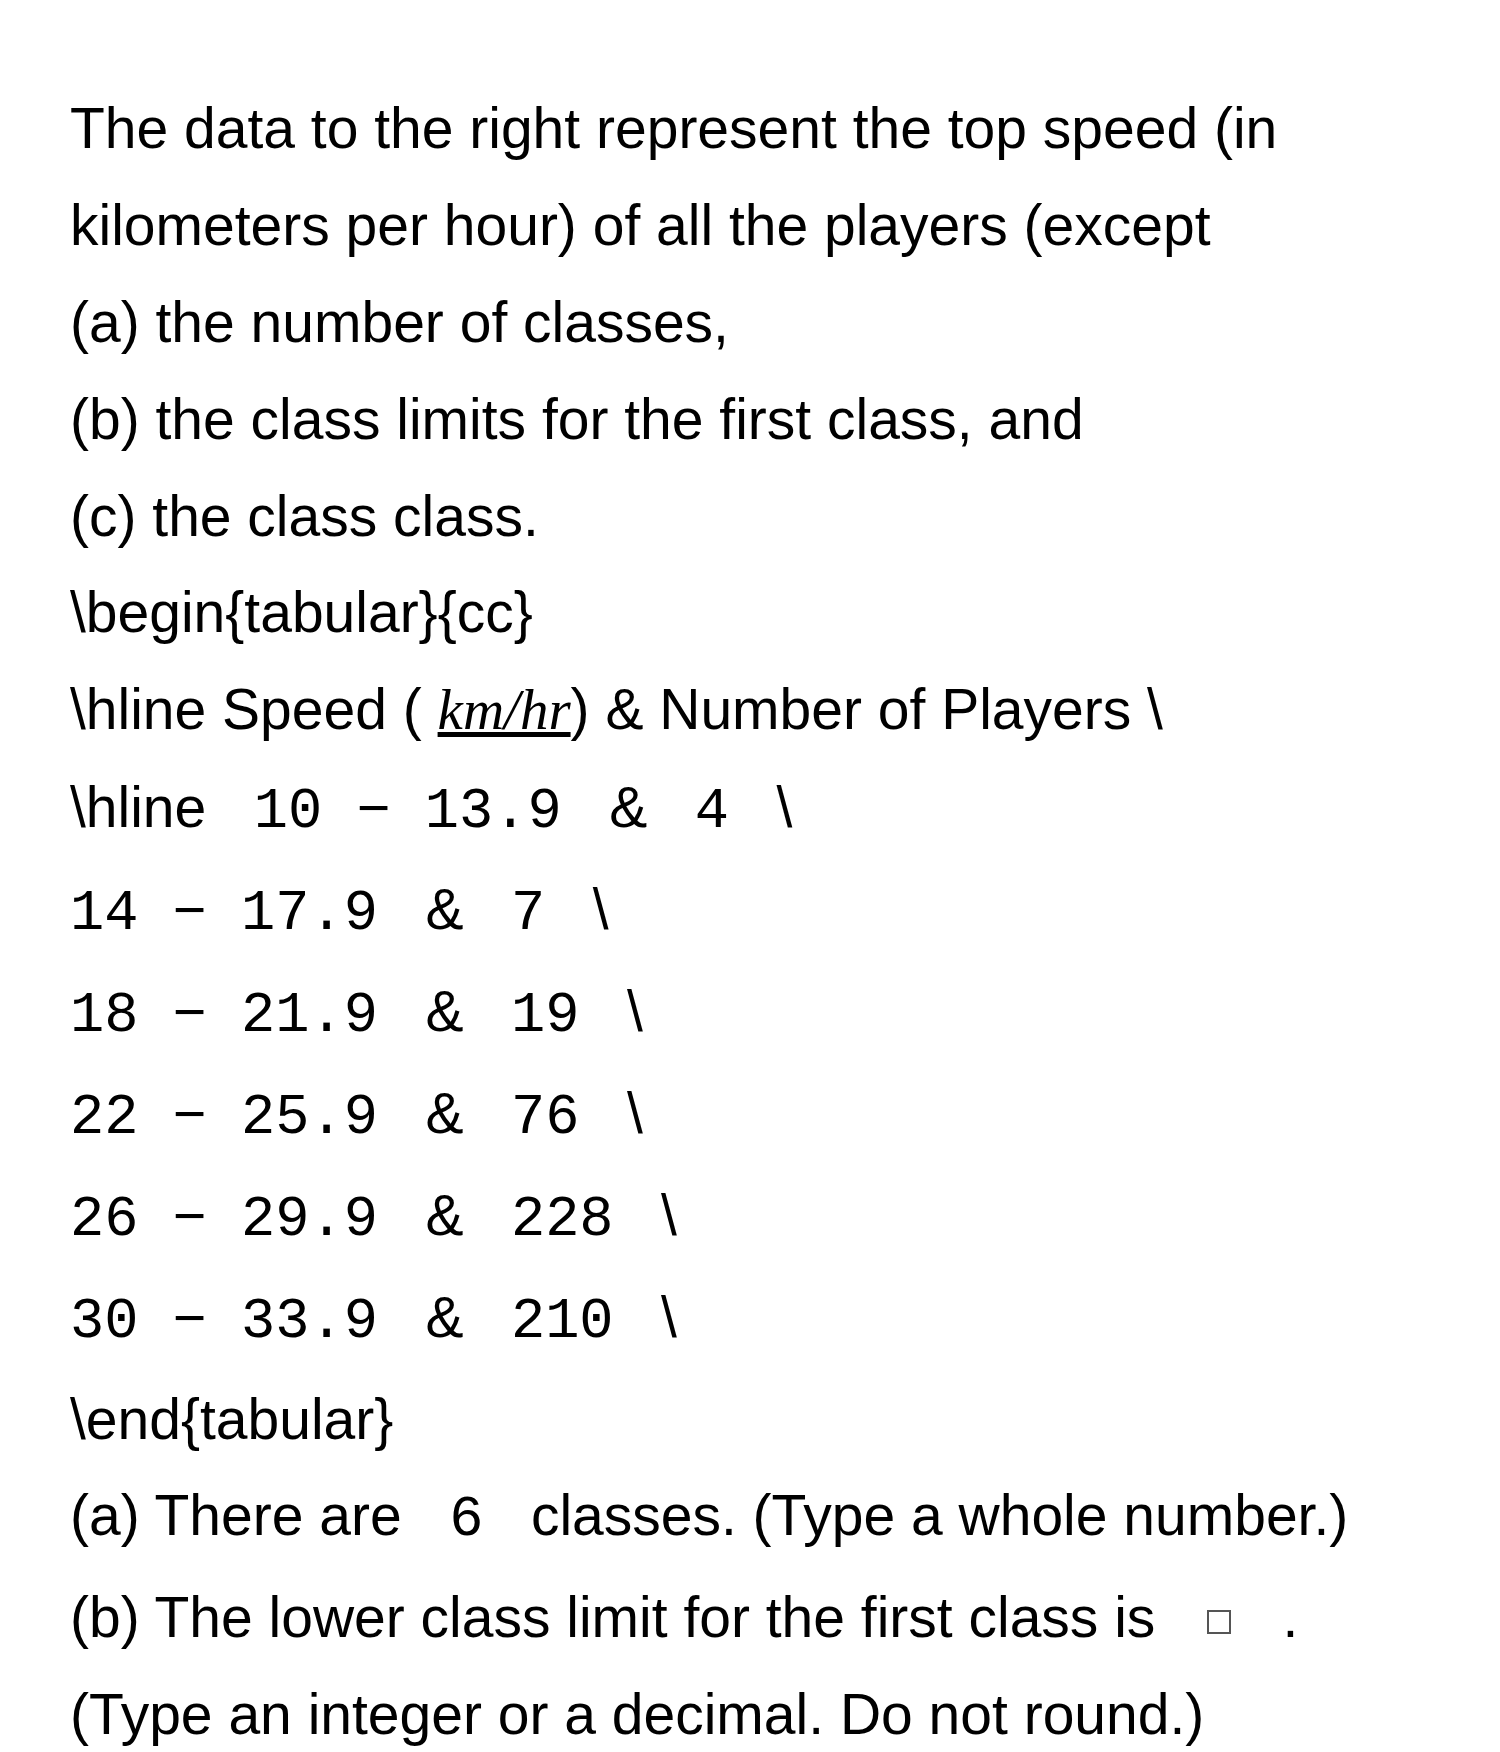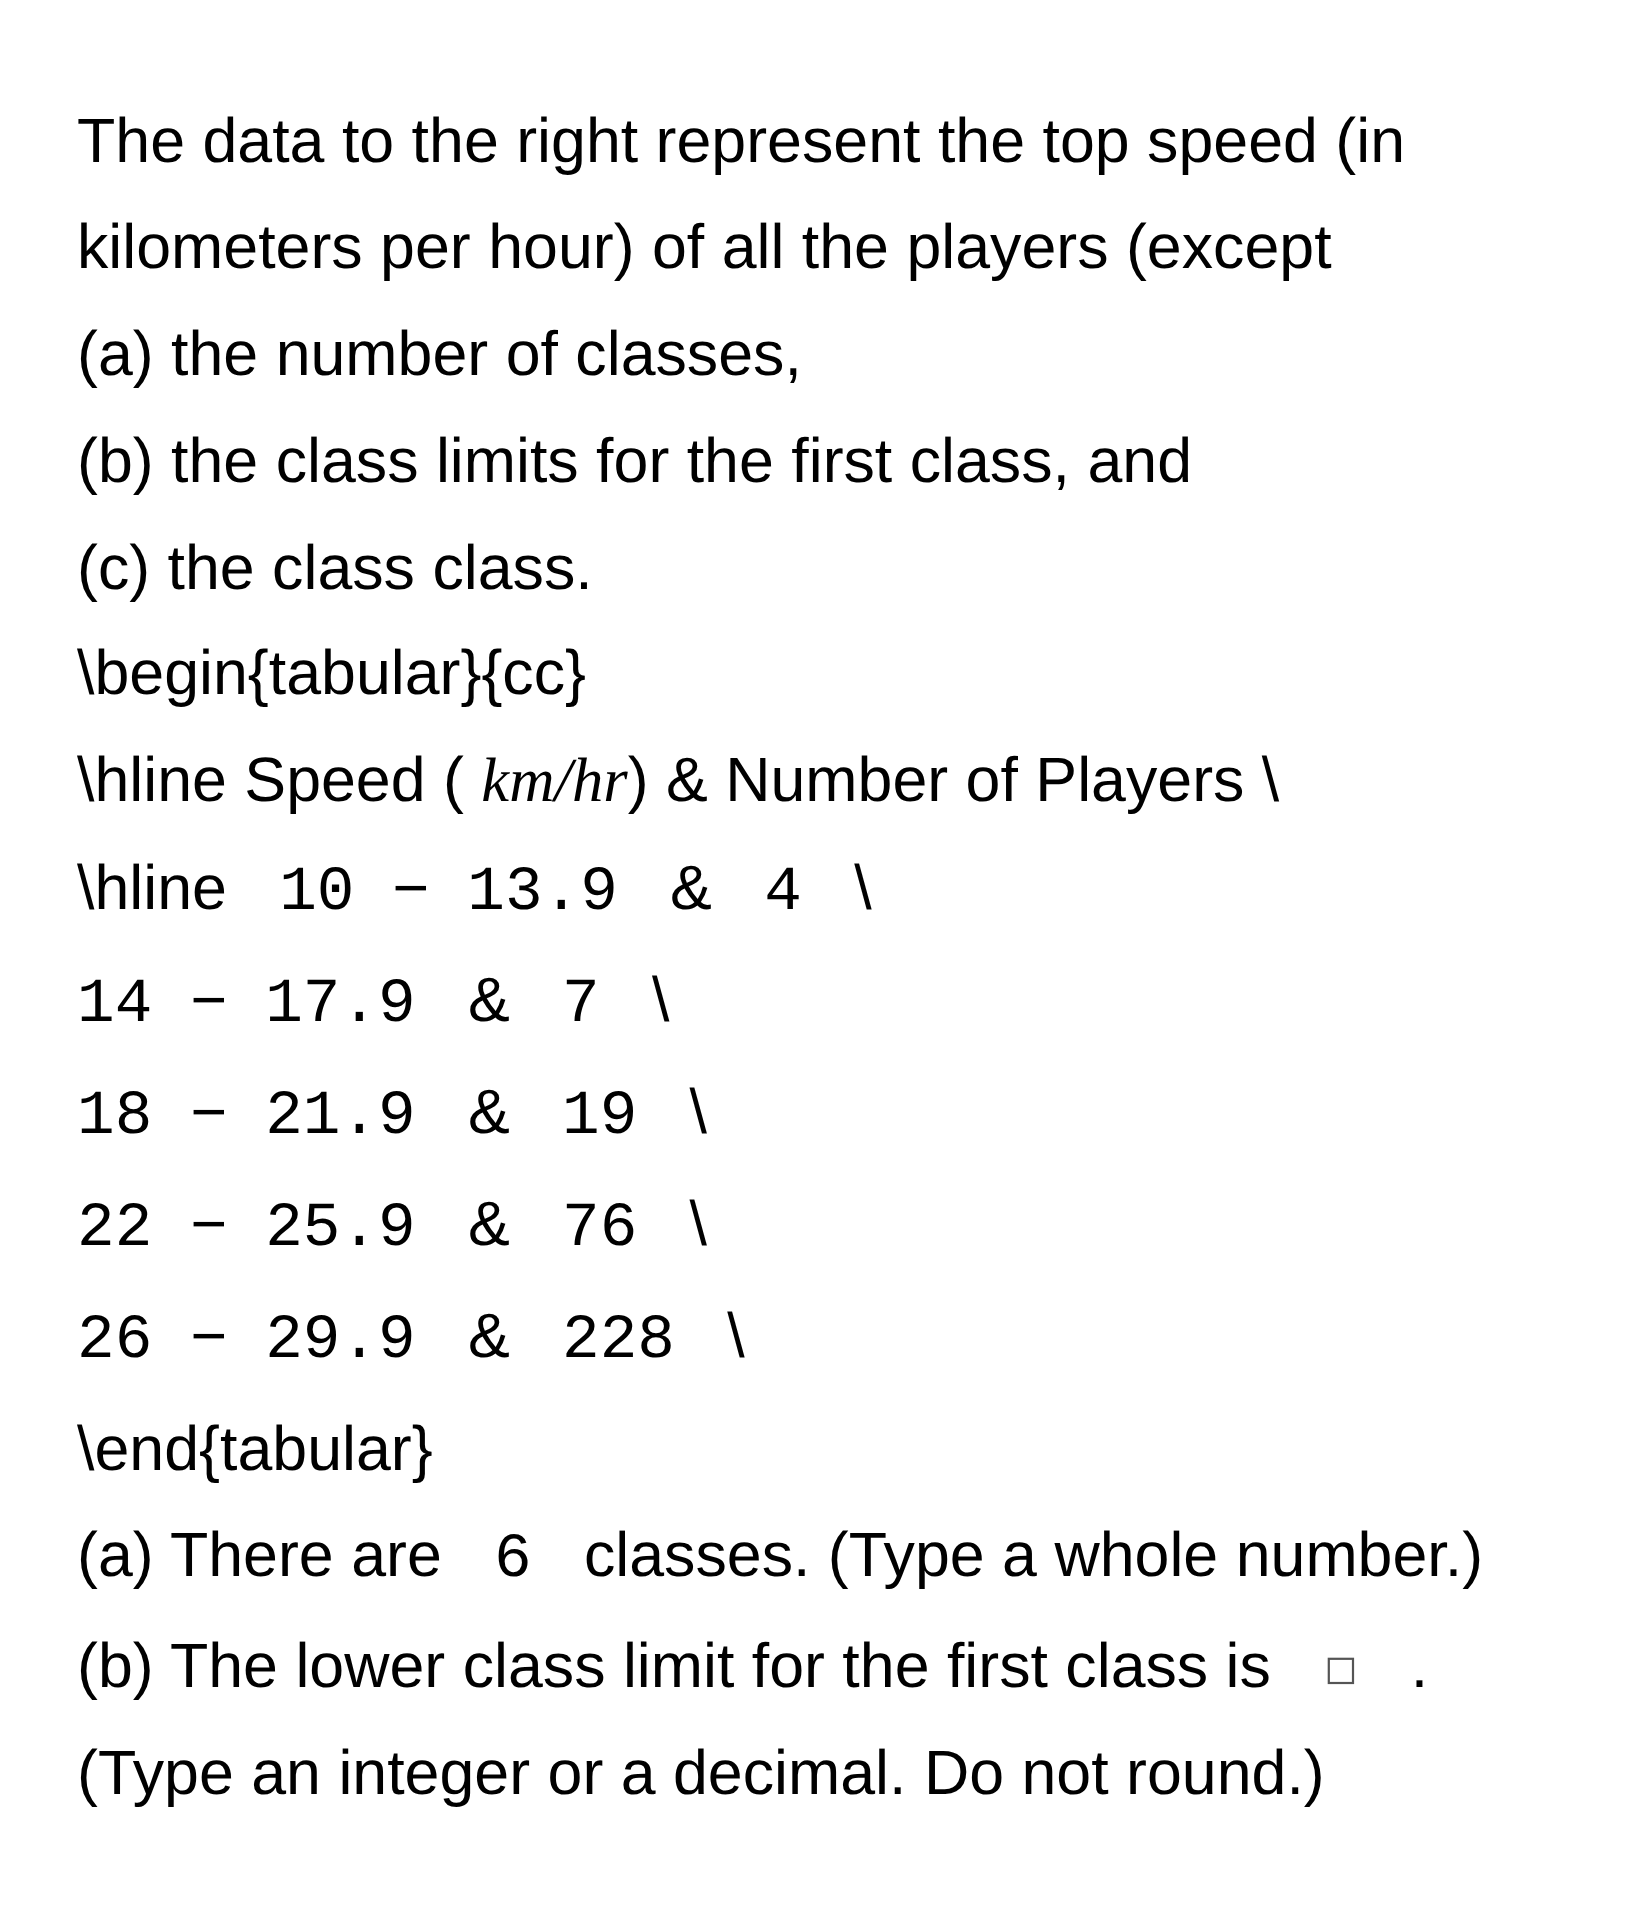--- a/index.html
+++ b/index.html
@@ -18,20 +18,21 @@
   .content {
     font-size: 57px;
     line-height: 1.7;
   }
   .line {
     margin-bottom: 0;
   }
   .math-serif {
     font-family: "Times New Roman", Georgia, serif;
     font-style: italic;
+    text-decoration: underline;
   }
   .math-num {
     font-family: Liberation Mono, monospace;
   }
   .blank-box {
     display: inline-block;
     width: 24px;
     height: 24px;
     border: 2px solid #555;
     vertical-align: middle;
@@ -102,20 +103,29 @@
   <div class="line">
     <span class="math-num">26 − 29.9</span>
     <span>&nbsp;</span>
     <span>&amp;</span>
     <span>&nbsp;</span>
     <span class="math-num">228</span>
     <span>&nbsp;</span>
     <span>\</span>
   </div>
 
+  <div class="line">
+    <span class="math-num">30 − 33.9</span>
+    <span>&nbsp;</span>
+    <span>&amp;</span>
+    <span>&nbsp;</span>
+    <span class="math-num">210</span>
+    <span>&nbsp;</span>
+    <span>\</span>
+  </div>
 
   <div class="line">\end{tabular}</div>
 
   <div class="line">
     <span>(a) There are</span>
     <span>&nbsp;</span>
     <span class="math-num">6</span>
     <span>&nbsp;</span>
     <span>classes. (Type a whole number.)</span>
   </div>

